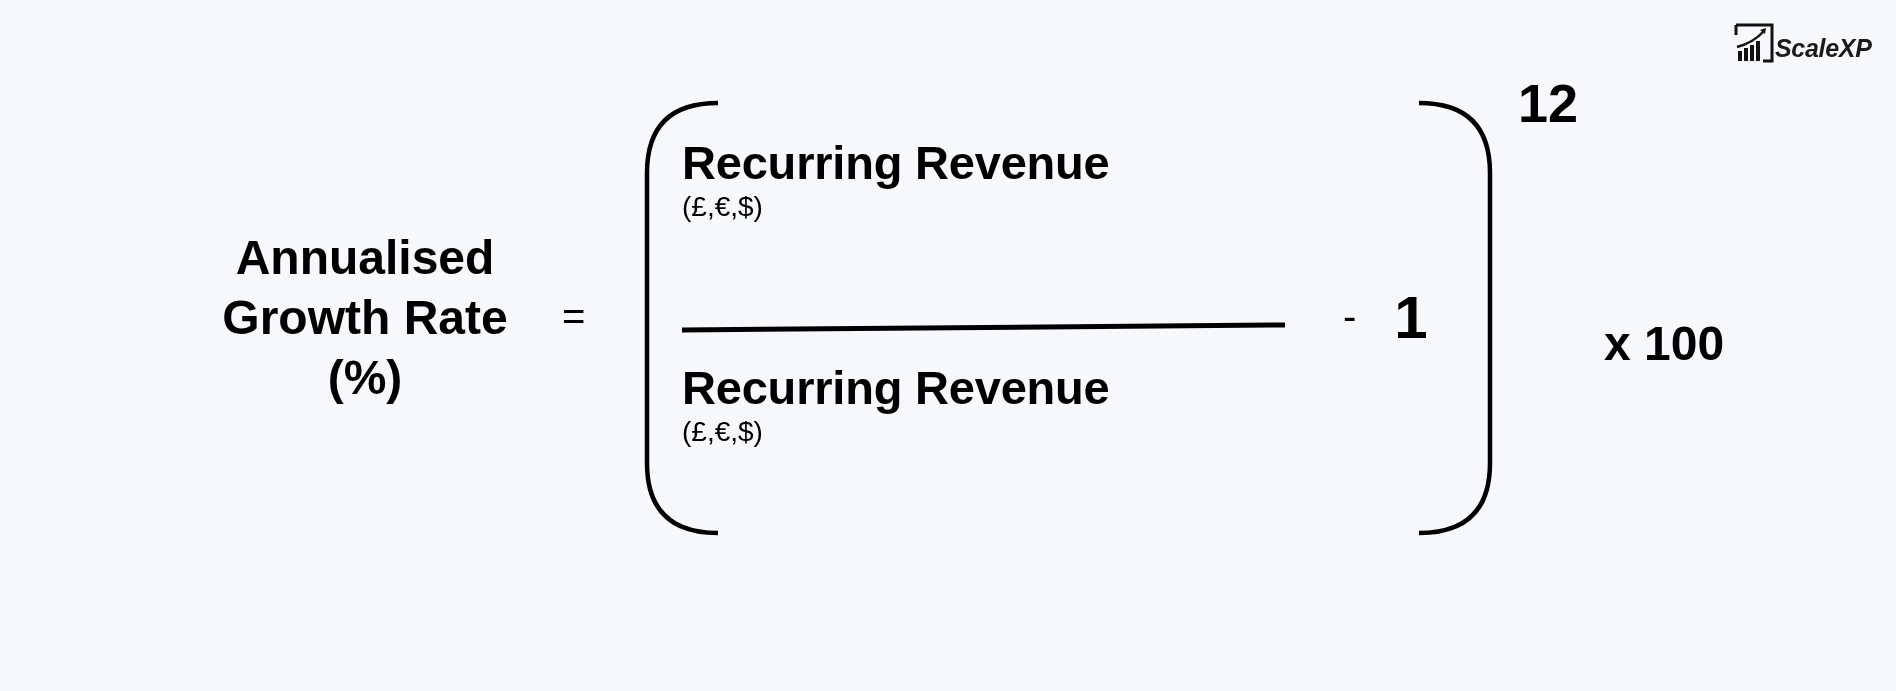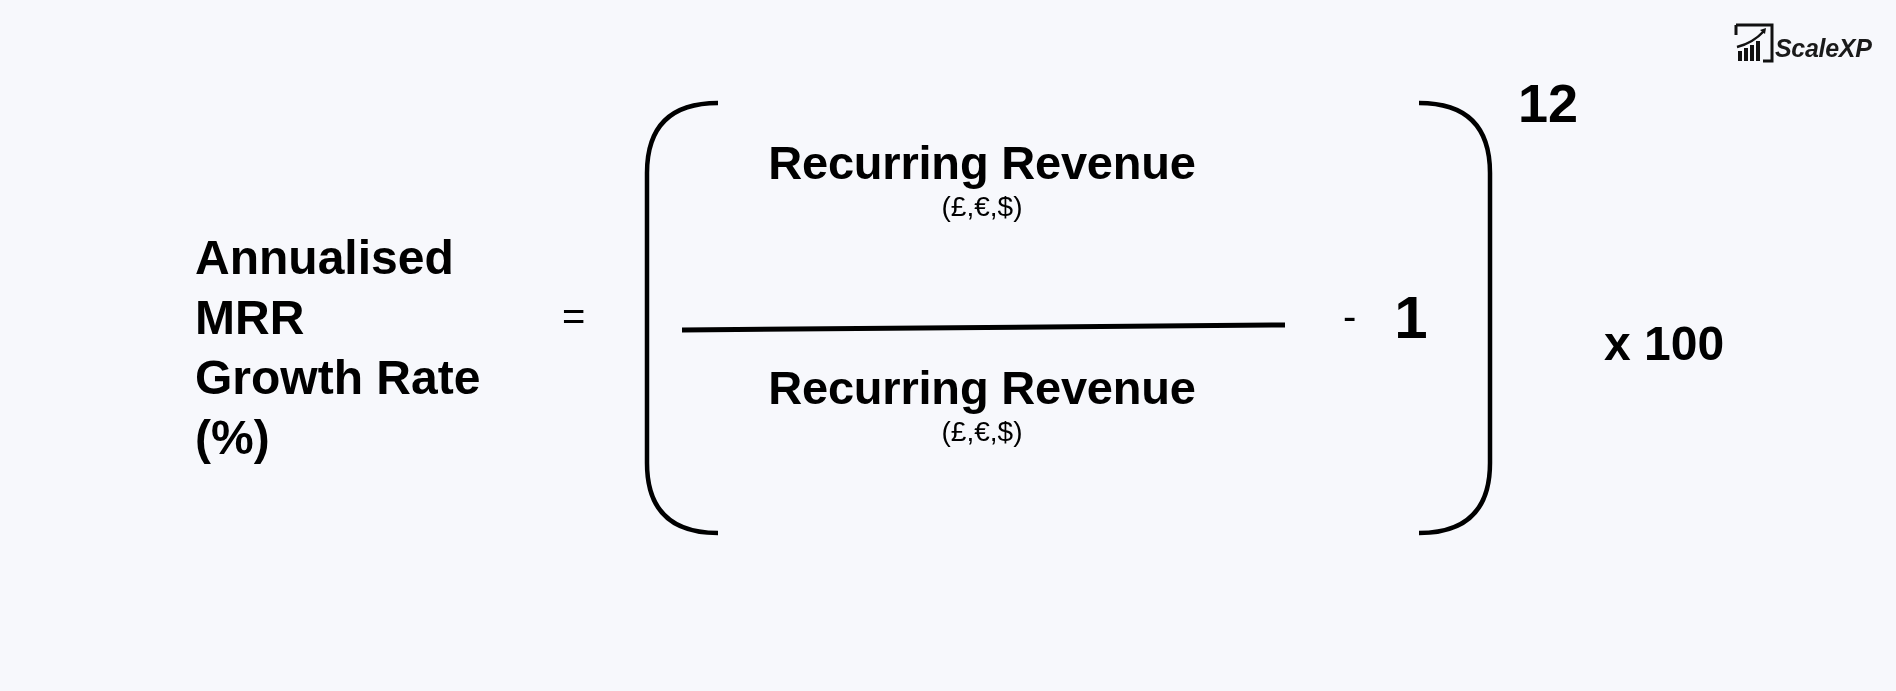--- a/index.html
+++ b/index.html
@@ -33,39 +33,40 @@
     color: #1a1a1a;
     letter-spacing: -0.3px;
   }
 
   
   .lhs {
     position: absolute;
     left: 195px;
     top: 228px;
     width: 340px;
+    text-align: center;
     font-size: 48px;
     font-weight: 700;
     line-height: 60px;
   }
   .lhs div { white-space: nowrap; }
 
   .equals {
     position: absolute;
     left: 562px;
     top: 296px;
     font-size: 40px;
     font-weight: 400;
     line-height: 40px;
   }
 
   .frac-block {
     position: absolute;
     width: 600px;
-    text-align: center;
+    text-align: left;
     left: 682px;
   }
   .frac-line {
     font-size: 47px;
     font-weight: 700;
     line-height: 67px;
     white-space: nowrap;
     letter-spacing: -0.2px;
   }
   .frac-unit {
@@ -124,21 +125,20 @@
     <rect x="17" y="24" width="4" height="16" fill="#111"></rect>
     <rect x="23" y="20" width="4" height="20" fill="#111"></rect>
     <path d="M4 26 Q20 22 31 10" fill="none" stroke="#111" stroke-width="2.5"></path>
     <path d="M27 9 L33 7 L32 13 Z" fill="#111"></path>
   </svg>
   <span class="logo-text">ScaleXP</span>
 </div>
 
 <div class="lhs">
   <div>Annualised</div>
-  <div>MRR</div>
   <div>Growth Rate</div>
   <div>(%)</div>
 </div>
 
 <div class="equals">=</div>
 
 <svg class="abs" style="left:640px;top:98px;" width="80" height="440">
   <path d="M78 5 Q7 5 7 75 V365 Q7 435 78 435" fill="none" stroke="#000" stroke-width="4.5"></path>
 </svg>
 <svg class="abs" style="left:1414px;top:98px;" width="80" height="440">

